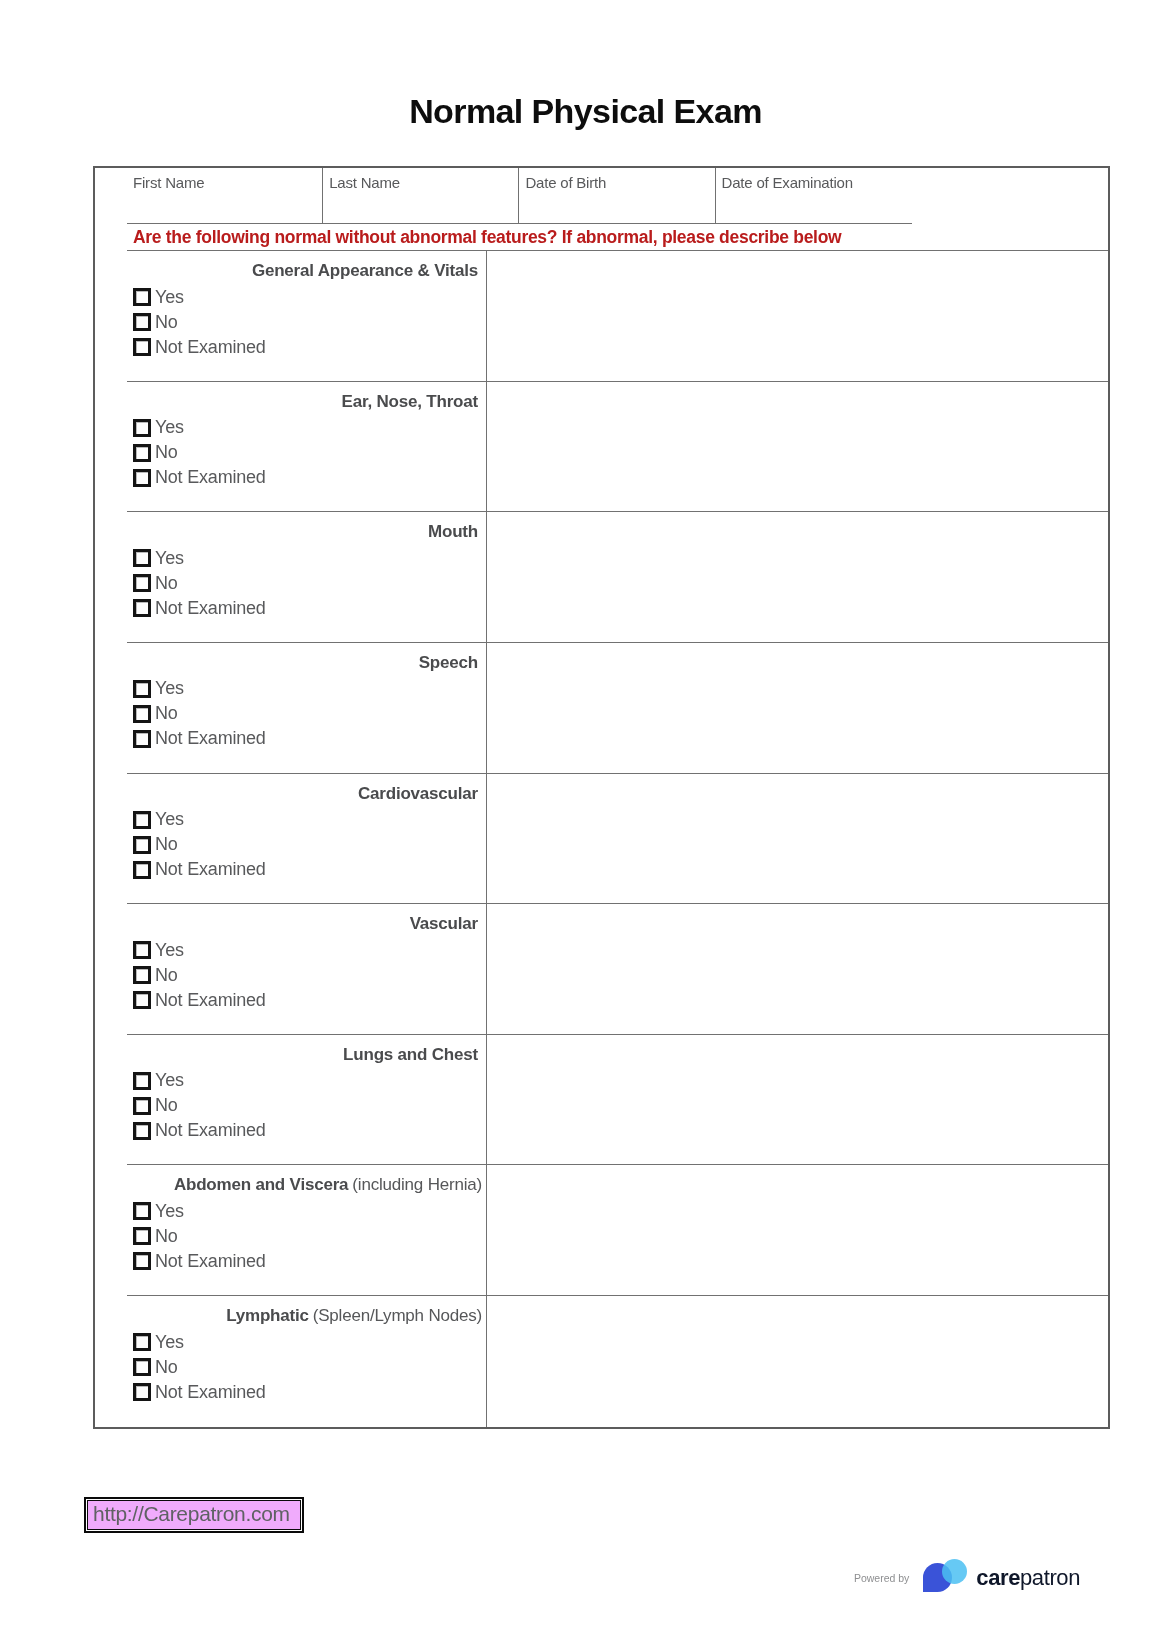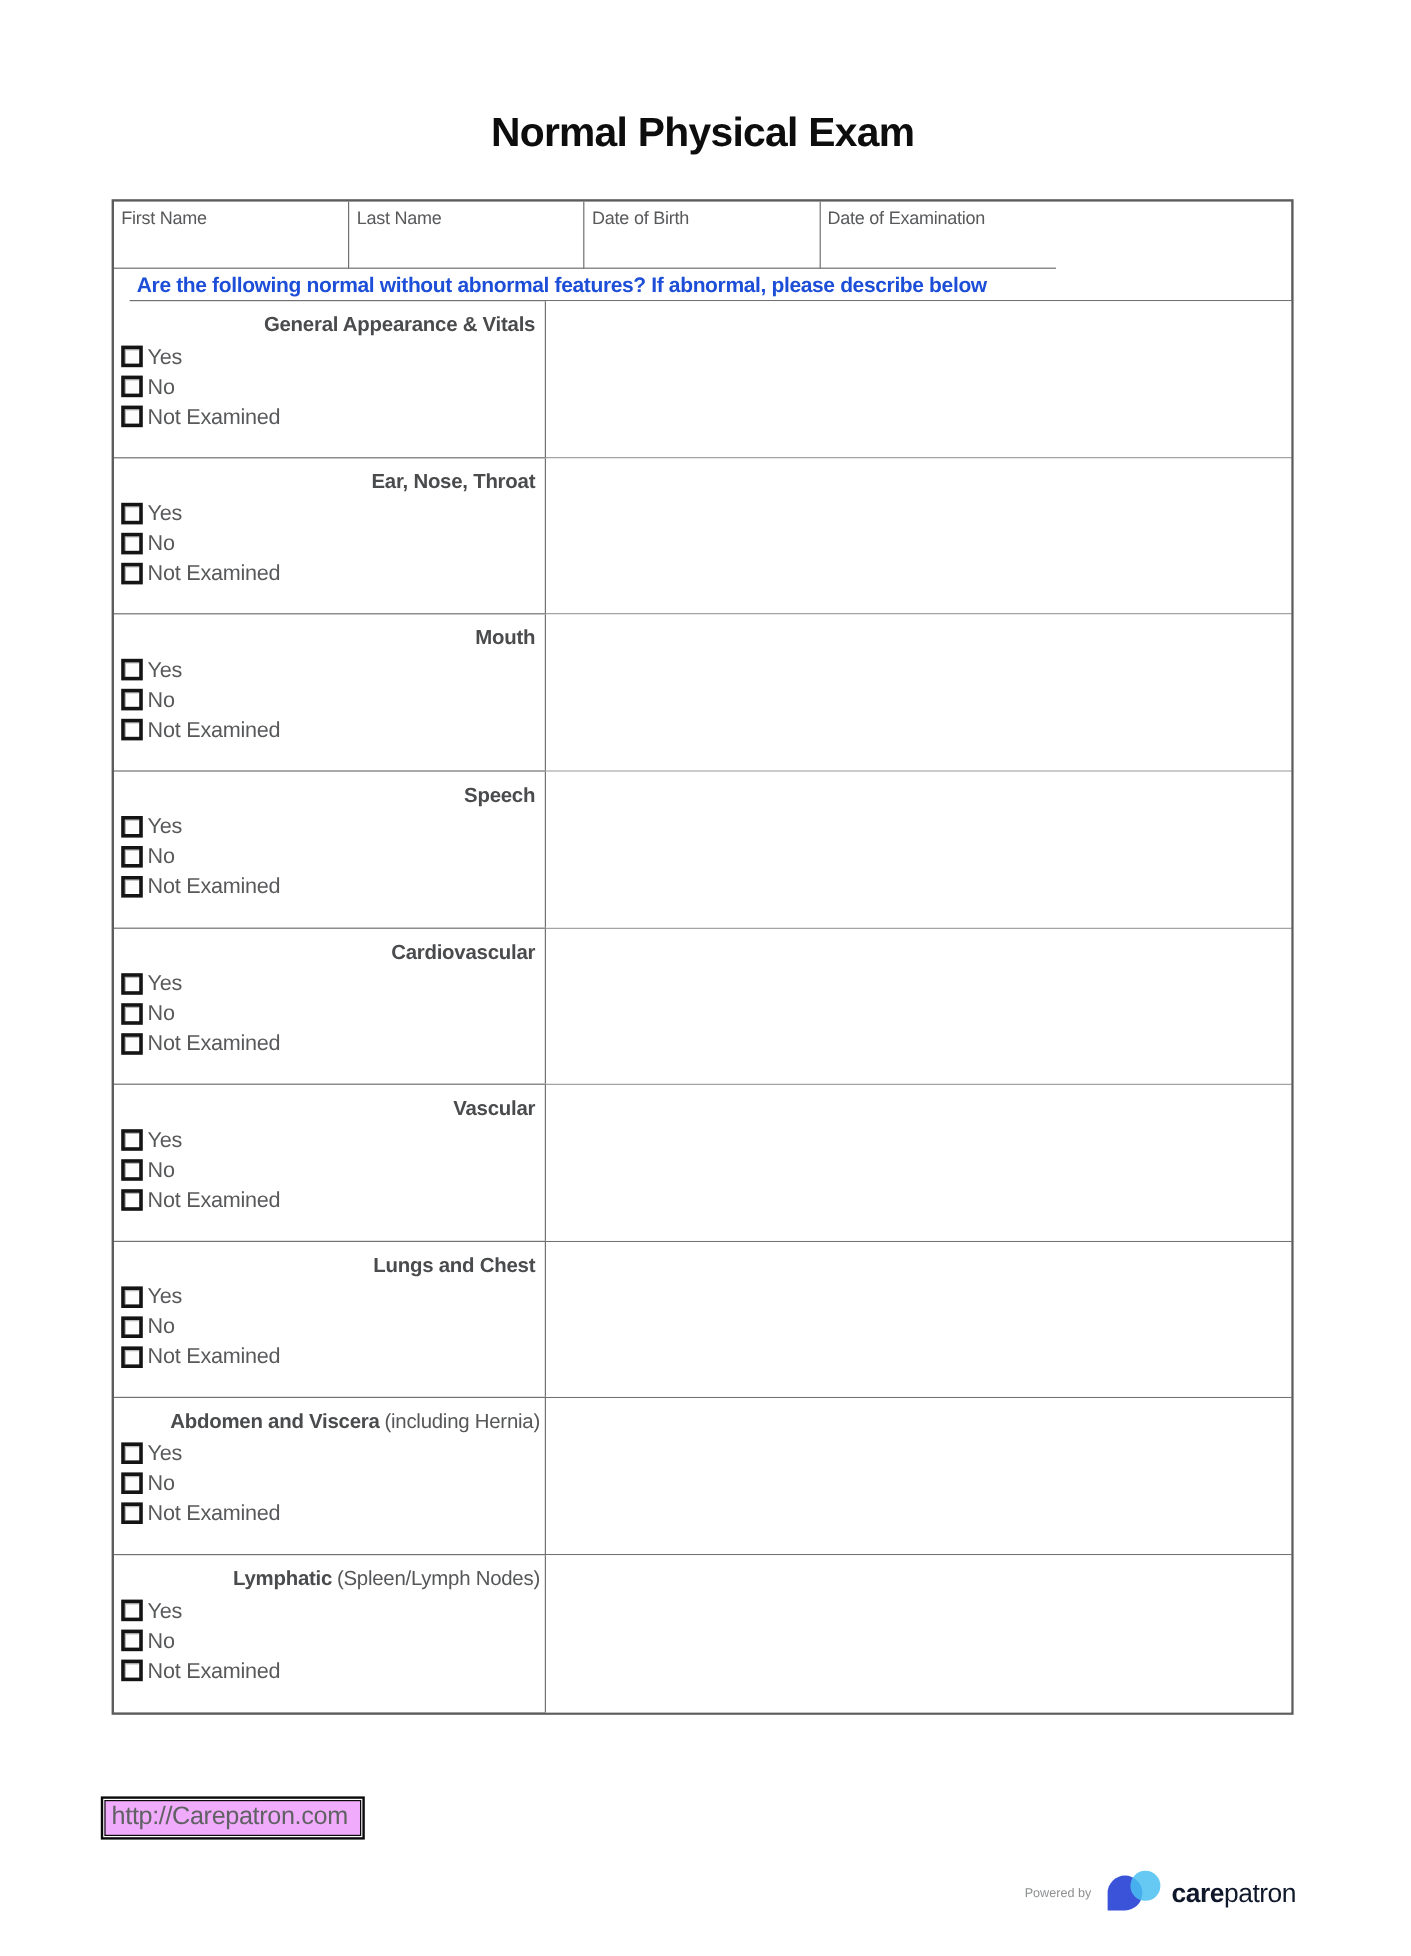--- a/index.html
+++ b/index.html
@@ -7,34 +7,34 @@
     width:1176px; height:1630px; background:#ffffff; position:relative;
     font-family:"Liberation Sans", sans-serif; overflow:hidden;
   }
   .page-title {
     position:absolute; left:93px; top:92px; width:985px;
     text-align:center; font-size:34px; font-weight:bold; color:#0d0d0d;
     letter-spacing:-0.6px;
   }
   .form-table {
     position:absolute; left:93px; top:166px; width:981px;
-    border:2px solid #5c5c5c; background:#ffffff;
+    border:2px solid #5c5c5c; background:#ffffff;padding-left:32px;
   }
   .fields-row { display:grid; grid-template-columns:repeat(5,1fr); }
   .field-cell {
     height:56px; box-sizing:border-box;
     border-right:1px solid #717171; border-bottom:1px solid #717171;
     padding:6px 4px 0 6px;
   }
   .field-cell:last-child { border-right:none; }
   .field-label { font-size:15px; color:#58595b; letter-spacing:-0.2px; }
   .question-bar {
     height:27px; box-sizing:border-box; border-bottom:1px solid #717171;
-    font-size:17.5px; font-weight:bold; color:#1d4ed8; letter-spacing:-0.3px;
-    padding:3px 0 0 6px; white-space:nowrap;margin-left:13px;
+    font-size:17.5px; font-weight:bold; color:#b91c1c; letter-spacing:-0.3px;
+    padding:3px 0 0 6px; white-space:nowrap;
   }
   .section-row {
     display:grid; grid-template-columns:360px 1fr;
     height:130.65px; box-sizing:border-box; border-bottom:1px solid #717171;
   }
   .section-row:last-child { border-bottom:none; }
   .section-left {
     box-sizing:border-box; border-right:1px solid #717171;
     padding:10px 4px 0 6px; overflow:hidden;
   }

